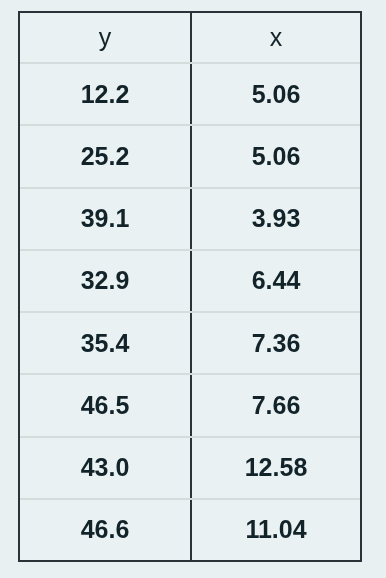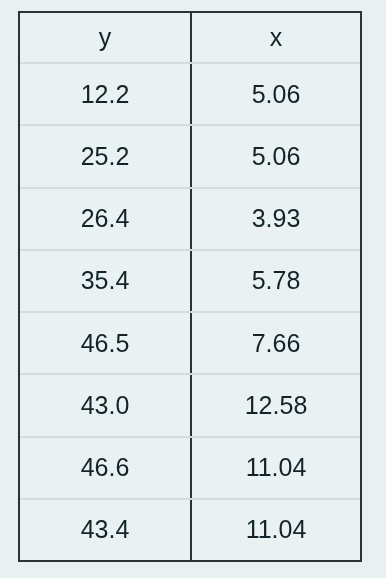--- a/index.html
+++ b/index.html
@@ -36,21 +36,21 @@
 
   table.data-table col.col-y { width: 50.3%; }
   table.data-table col.col-x { width: 49.7%; }
 
   table.data-table th,
   table.data-table td {
     text-align: center;
     vertical-align: middle;
     color: #12232a;
     font-size: 25px;
-    font-weight: 400;
+    font-weight: 700;
     font-family: "Liberation Sans", sans-serif;
     padding: 0;
     height: 49px;
     line-height: 49px;
     background: #e9f1f2;
   }
 
   
   table.data-table th.cell-y,
   table.data-table td.cell-y {
@@ -85,38 +85,38 @@
     <tbody id="table-body">
         <tr>
           <td class="cell-y">12.2</td>
           <td class="cell-x">5.06</td>
         </tr>
         <tr>
           <td class="cell-y">25.2</td>
           <td class="cell-x">5.06</td>
         </tr>
         <tr>
-          <td class="cell-y">26.4</td>
+          <td class="cell-y">39.1</td>
           <td class="cell-x">3.93</td>
         </tr>
         <tr>
+          <td class="cell-y">32.9</td>
+          <td class="cell-x">6.44</td>
+        </tr>
+        <tr>
           <td class="cell-y">35.4</td>
-          <td class="cell-x">5.78</td>
+          <td class="cell-x">7.36</td>
         </tr>
         <tr>
           <td class="cell-y">46.5</td>
           <td class="cell-x">7.66</td>
         </tr>
         <tr>
           <td class="cell-y">43.0</td>
           <td class="cell-x">12.58</td>
         </tr>
         <tr>
           <td class="cell-y">46.6</td>
           <td class="cell-x">11.04</td>
         </tr>
-        <tr>
-          <td class="cell-y">43.4</td>
-          <td class="cell-x">11.04</td>
-        </tr>
       </tbody>
   </table>
 </div>
 
 </body></html>

